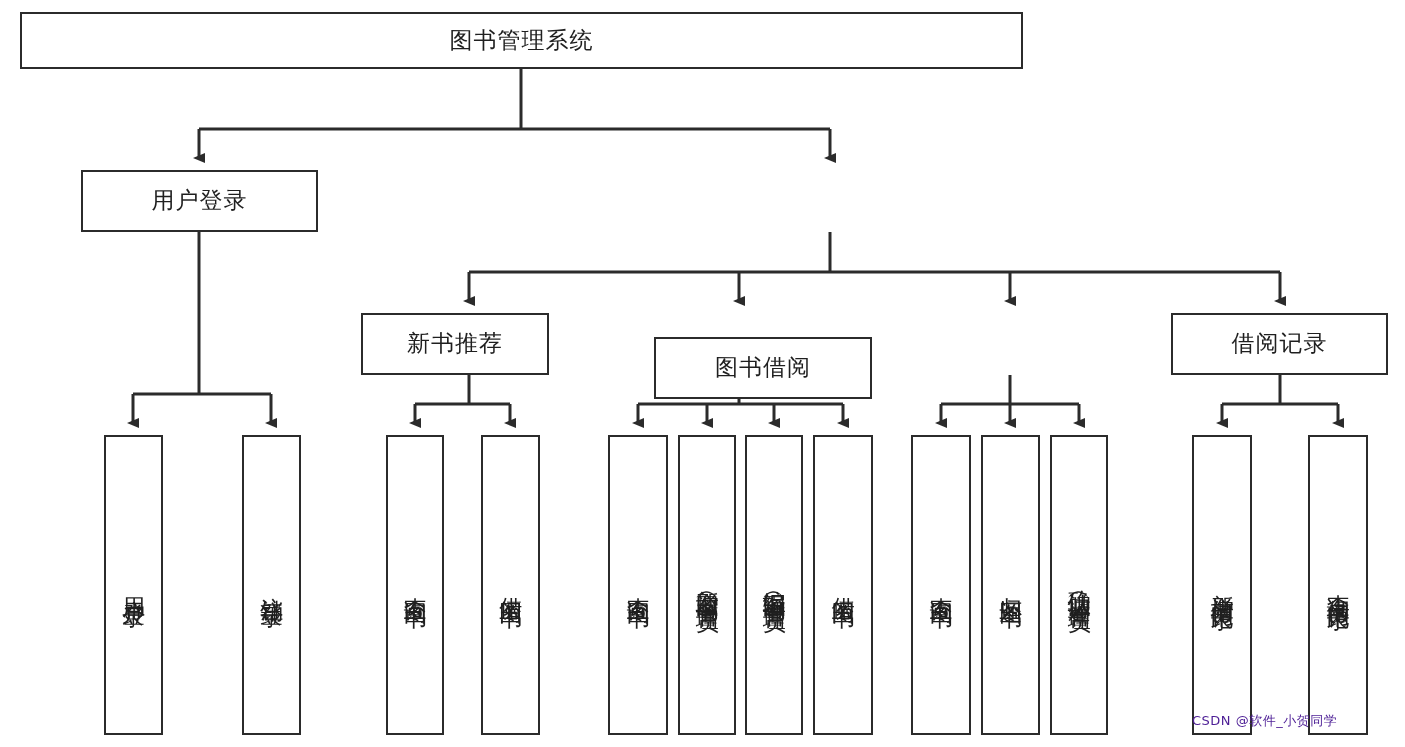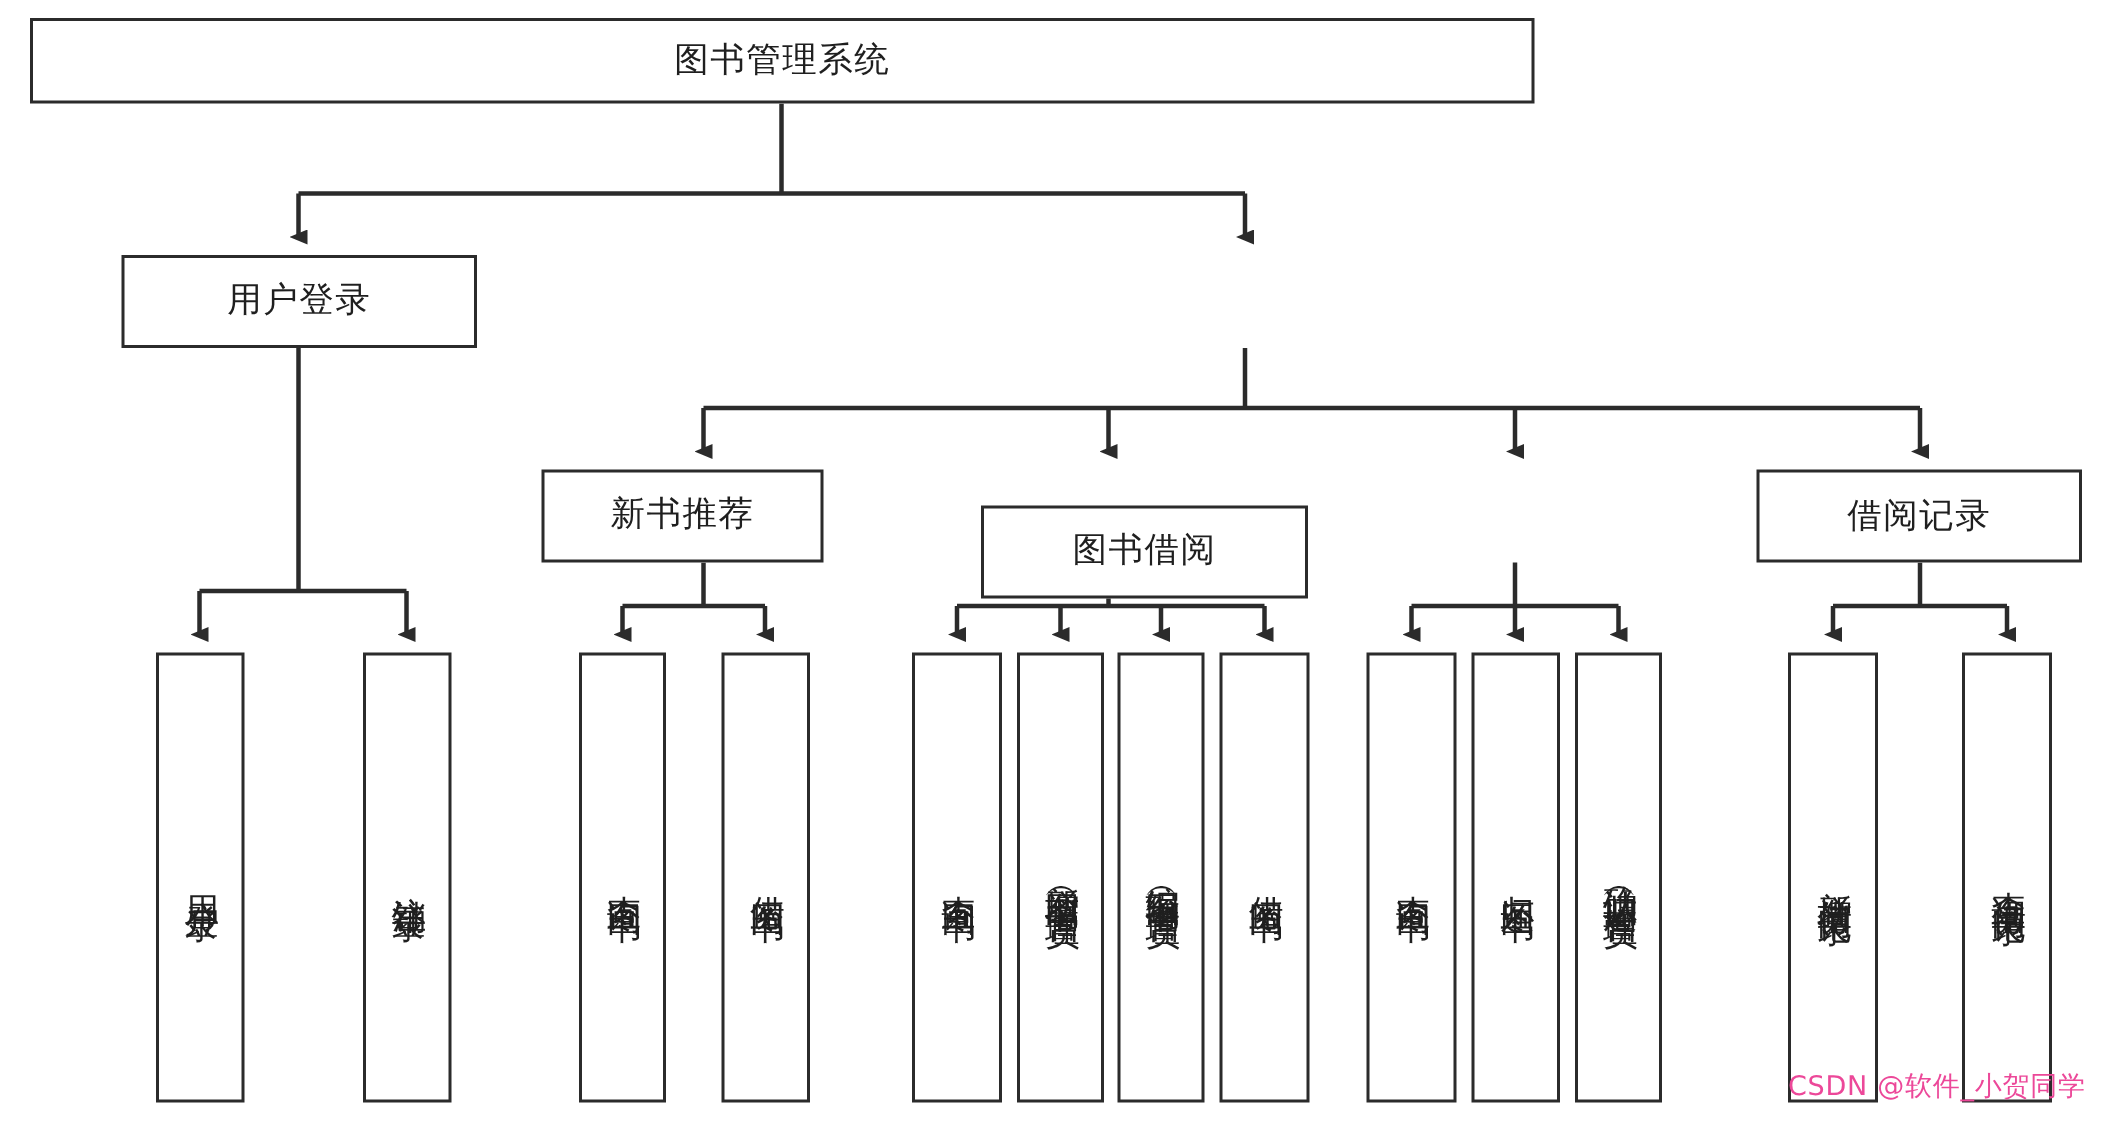--- a/index.html
+++ b/index.html
@@ -50,22 +50,22 @@
     left: 0;
     top: 0;
     width: 1405px;
     height: 747px;
     pointer-events: none;
   }
   .watermark {
     position: absolute;
     left: 1192px;
     top: 712px;
-    font-size: 18px;
-    color: #ec4899;
+    font-size: 13px;
+    color: #4c1d95;
     white-space: nowrap;
     letter-spacing: 0.5px;
   }
 </style>
 </head>
 <body>
 
 <div id="canvas">
 
   <svg id="edges" viewBox="0 0 1405 747">

